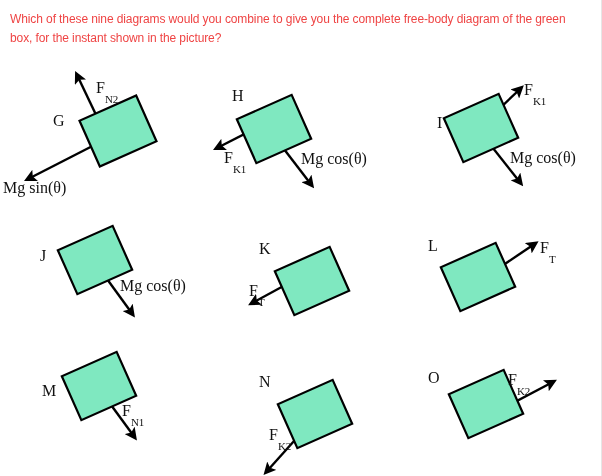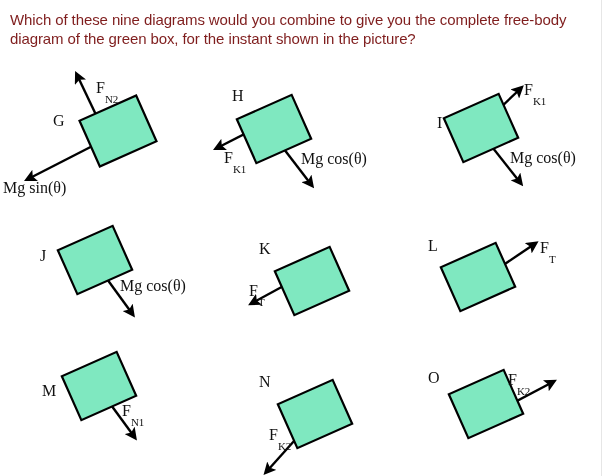--- a/index.html
+++ b/index.html
@@ -22,23 +22,23 @@
     background: #ffffff;
     border-right: 1px solid #e6e6e6;
     box-sizing: border-box;
   }
   #question-text {
     position: absolute;
     left: 10px;
     top: 10px;
     width: 578px;
     font-family: "Liberation Sans", sans-serif;
-    font-size: 15px;
+    font-size: 12px;
     line-height: 19px;
-    color: #7f1d1d;
+    color: #ef4444;
     letter-spacing: -0.1px;
   }
   #diagram-canvas {
     position: absolute;
     left: 0;
     top: 0;
     width: 602px;
     height: 476px;
   }
   .panel-letter {

